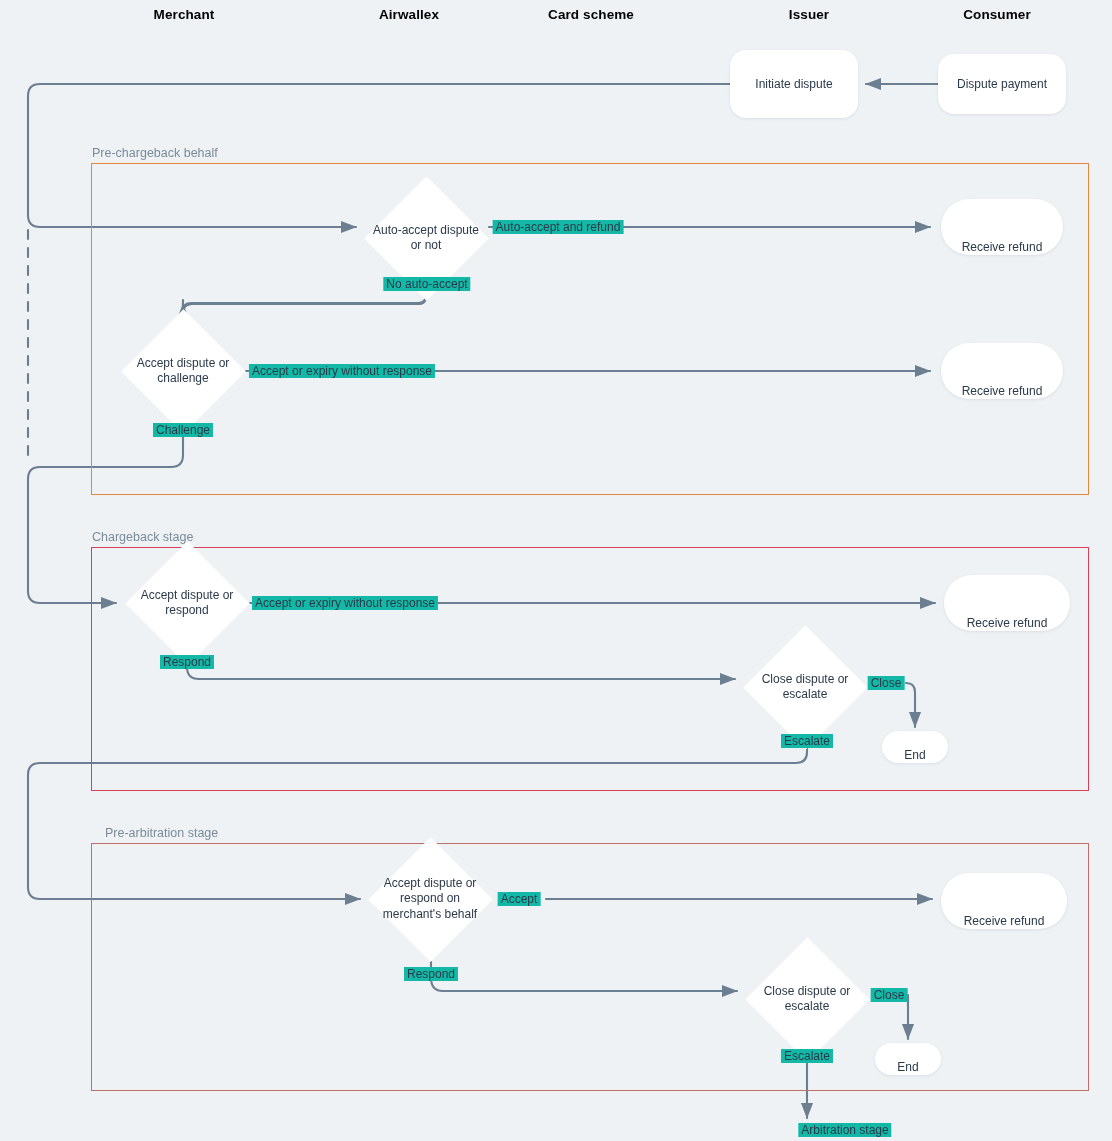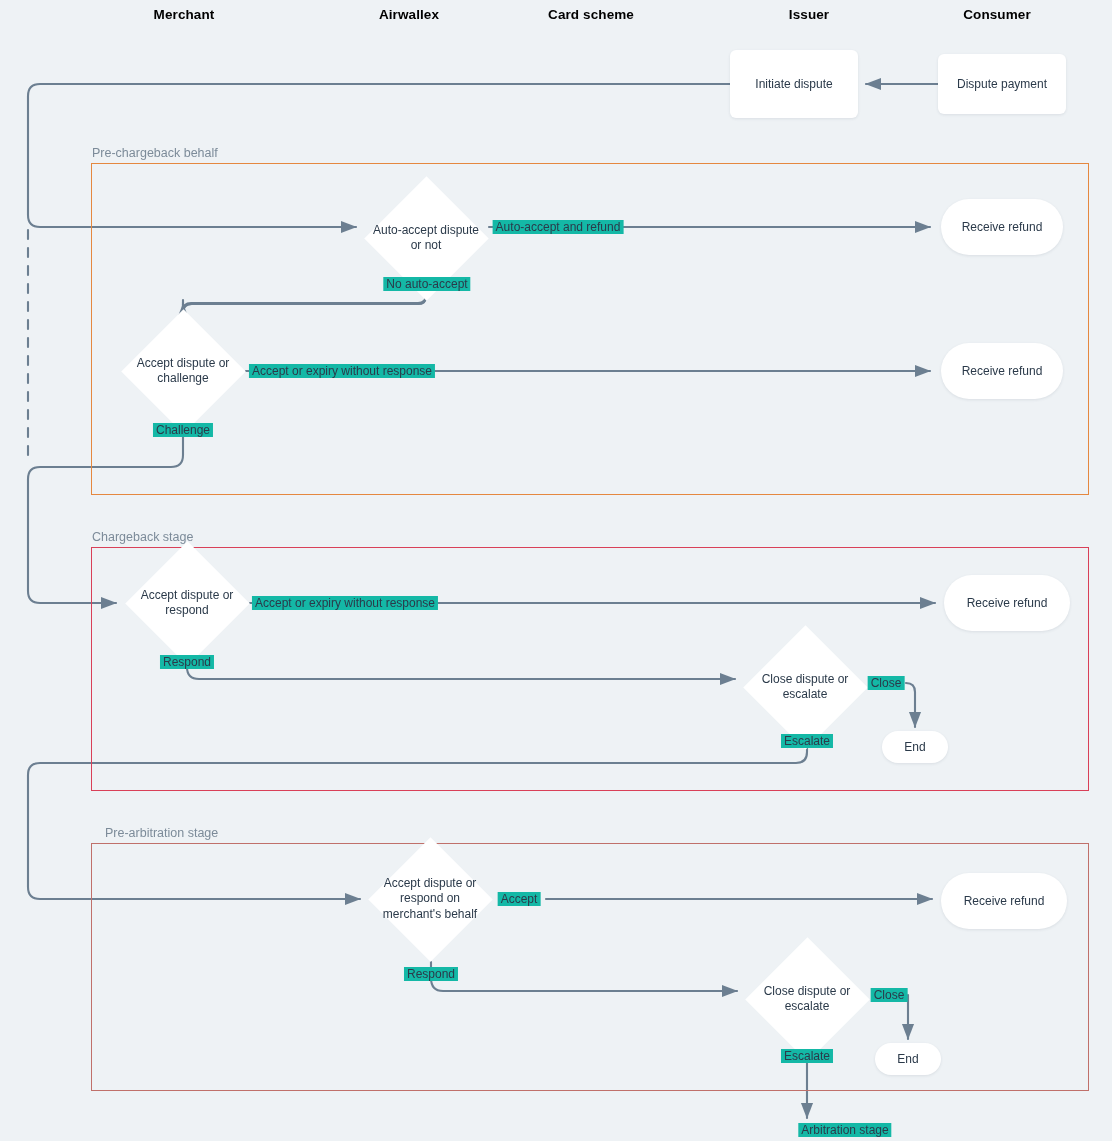--- a/index.html
+++ b/index.html
@@ -64,26 +64,27 @@
     align-items: center;
     justify-content: center;
     text-align: center;
     font-size: 12px;
     line-height: 1.35;
     color: #2b3a4a;
     box-sizing: border-box;
     transform: translate(-50%, -50%);
   }
   .node.rect {
-    border-radius: 6px;
+    border-radius: 16px;
     box-shadow: 0 1px 3px rgba(40,60,80,.10);
   }
   .node.pill {
     border-radius: 999px;
     box-shadow: 0 1px 3px rgba(40,60,80,.10);
+    align-items: flex-end;
   }
 
   
   .diamond {
     position: absolute;
     transform: translate(-50%, -50%);
   }
   .diamond .dmd-shape {
     position: absolute;
     left: 50%;

